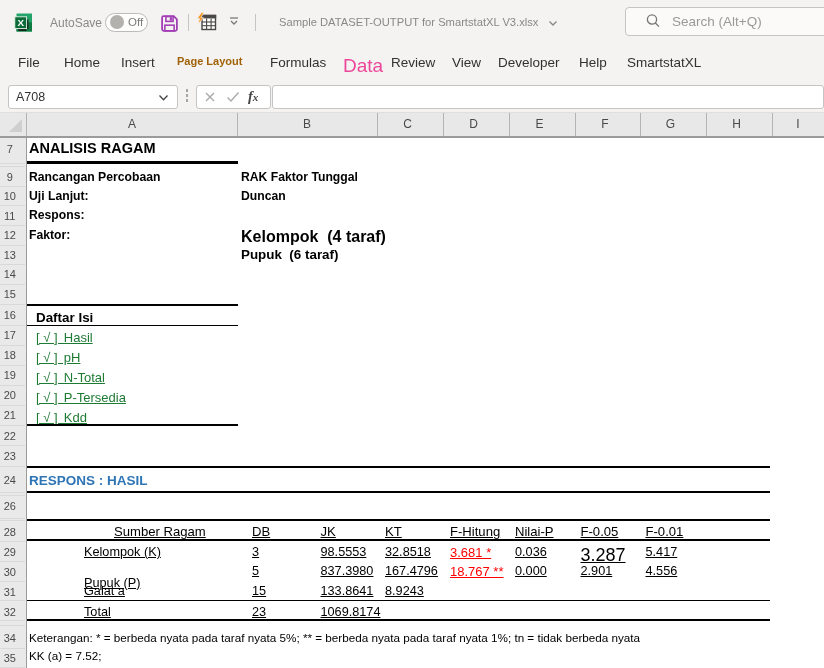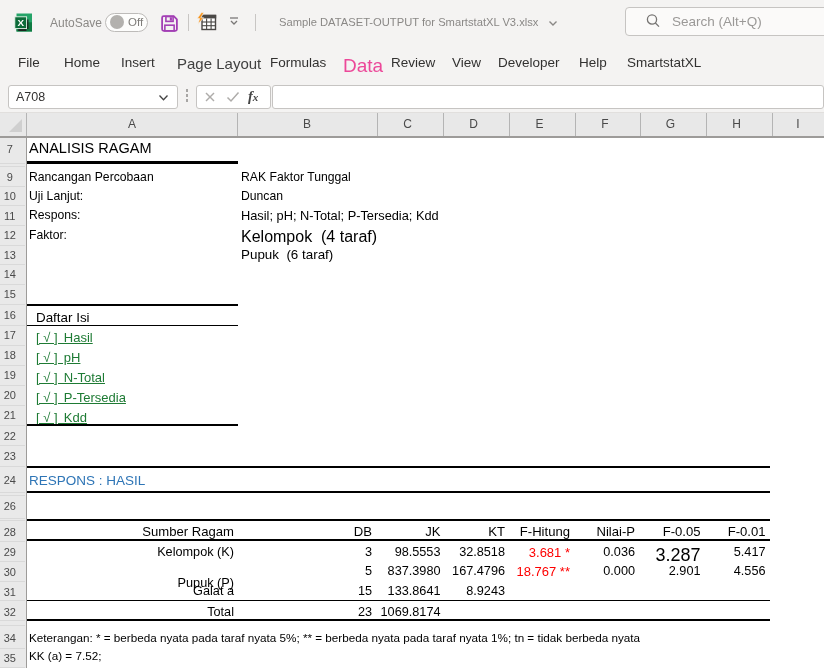--- a/index.html
+++ b/index.html
@@ -1,21 +1,21 @@
 <!DOCTYPE html>
 <html><head>
 <meta charset="utf-8">
 <style>
   * { margin:0; padding:0; box-sizing:border-box; }
   html,body { width:824px; height:668px; overflow:hidden; }
   body { font-family:"Liberation Sans", sans-serif; background:#fff; }
   #app { position:relative; width:824px; height:668px; background:#fff; }
   .abs { position:absolute; white-space:pre; }
-  .r { text-align:right; }
-  .b { font-weight:normal; }
+  .r { text-align:left;text-decoration:underline; }
+  .b { font-weight:bold; }
   .line { position:absolute; background:#000; }
   .hdrsep { position:absolute; background:#b4b4b4; width:1px; }
   .gutsep { position:absolute; background:#d9d9d9; height:1px; left:0; width:25px; }
   .rownum { position:absolute; width:19.5px; text-align:center; font-size:11px; color:#4a4a4a; }
   .collet { position:absolute; font-size:12px; color:#4a4a4a; text-align:center; }
   .link { color:#1e7b34; text-decoration:underline; }
 </style>
 </head>
 <body>
 <div id="app">
@@ -71,21 +71,21 @@
   <div class="abs" style="left:625px;top:7px;width:215px;height:29px;border:1px solid #c6c4c2;border-radius:4px;background:#fbfaf9;"></div>
   <svg class="abs" style="left:645px;top:13px;" width="16" height="16" viewBox="0 0 16 16">
     <circle cx="7" cy="6.5" r="4.6" fill="none" stroke="#767472" stroke-width="1.3"></circle>
     <line x1="10.4" y1="10" x2="14" y2="13.6" stroke="#767472" stroke-width="1.3"></line>
   </svg>
   <div class="abs" style="left:672px;top:14px;font-size:13.5px;color:#9b9997;">Search (Alt+Q)</div>
 
   <div class="abs" style="left:18px;top:55px;font-size:13.5px;color:#323130;">File</div>
   <div class="abs" style="left:64px;top:55px;font-size:13.5px;color:#323130;">Home</div>
   <div class="abs" style="left:121px;top:55px;font-size:13.5px;color:#323130;">Insert</div>
-  <div class="abs" style="left:177px;top:55px;font-size:15px;color:#404040;">Page Layout</div>
+  <div class="abs" style="left:177px;top:55px;font-size:11px;color:#a16207;font-weight:bold;">Page Layout</div>
   <div class="abs" style="left:270px;top:55px;font-size:13.5px;color:#323130;">Formulas</div>
   <div class="abs" style="left:343px;top:55px;font-size:19px;color:#ec4899;">Data</div>
   <div class="abs" style="left:391px;top:55px;font-size:13.5px;color:#323130;">Review</div>
   <div class="abs" style="left:452px;top:55px;font-size:13.5px;color:#323130;">View</div>
   <div class="abs" style="left:498px;top:55px;font-size:13.5px;color:#323130;">Developer</div>
   <div class="abs" style="left:579px;top:55px;font-size:13.5px;color:#323130;">Help</div>
   <div class="abs" style="left:627px;top:55px;font-size:13.5px;color:#323130;">SmartstatXL</div>
 
   <div class="abs" style="left:8px;top:85px;width:170px;height:24px;border:1px solid #c6c4c2;border-radius:3px;background:#fff;"></div>
   <div class="abs" style="left:16px;top:90px;font-size:12.5px;color:#323130;">A708</div>
@@ -193,21 +193,20 @@
   <div class="gutsep" style="top:647.5px;"></div>
   <div class="gutsep" style="top:667px;"></div>
 
   <div class="abs b" style="left:29px;top:139.6px;font-size:14.5px;">ANALISIS RAGAM</div>
   <div class="line" style="left:27px;top:160.5px;width:211px;height:3px;"></div>
   <div class="abs b" style="left:29px;top:170.4px;font-size:12.2px;">Rancangan Percobaan</div>
   <div class="abs b" style="left:241px;top:170.4px;font-size:12.2px;">RAK Faktor Tunggal</div>
   <div class="abs b" style="left:29px;top:188.9px;font-size:12.2px;">Uji Lanjut:</div>
   <div class="abs b" style="left:241px;top:188.9px;font-size:12.2px;">Duncan</div>
   <div class="abs b" style="left:29px;top:208.4px;font-size:12.2px;">Respons:</div>
-  <div class="abs b" style="left:241px;top:208.1px;font-size:12.8px;">Hasil; pH; N-Total; P-Tersedia; Kdd</div>
   <div class="abs b" style="left:29px;top:227.9px;font-size:12.2px;">Faktor:</div>
   <div class="abs b" style="left:241px;top:227.5px;font-size:16px;">Kelompok&nbsp; (4 taraf)</div>
   <div class="abs b" style="left:241px;top:247.2px;font-size:13.4px;">Pupuk&nbsp; (6 taraf)</div>
   <div class="line" style="left:27px;top:303.5px;width:211px;height:2px;"></div>
   <div class="abs b" style="left:36px;top:309.7px;font-size:13.4px;">Daftar Isi</div>
   <div class="line" style="left:27px;top:324.5px;width:211px;height:1.5px;"></div>
   <div class="abs link" style="left:36px;top:330.0px;font-size:13px;">[ √ ]  Hasil</div>
   <div class="abs link" style="left:36px;top:350.0px;font-size:13px;">[ √ ]  pH</div>
   <div class="abs link" style="left:36px;top:370.0px;font-size:13px;">[ √ ]  N-Total</div>
   <div class="abs link" style="left:36px;top:390.0px;font-size:13px;">[ √ ]  P-Tersedia</div>

